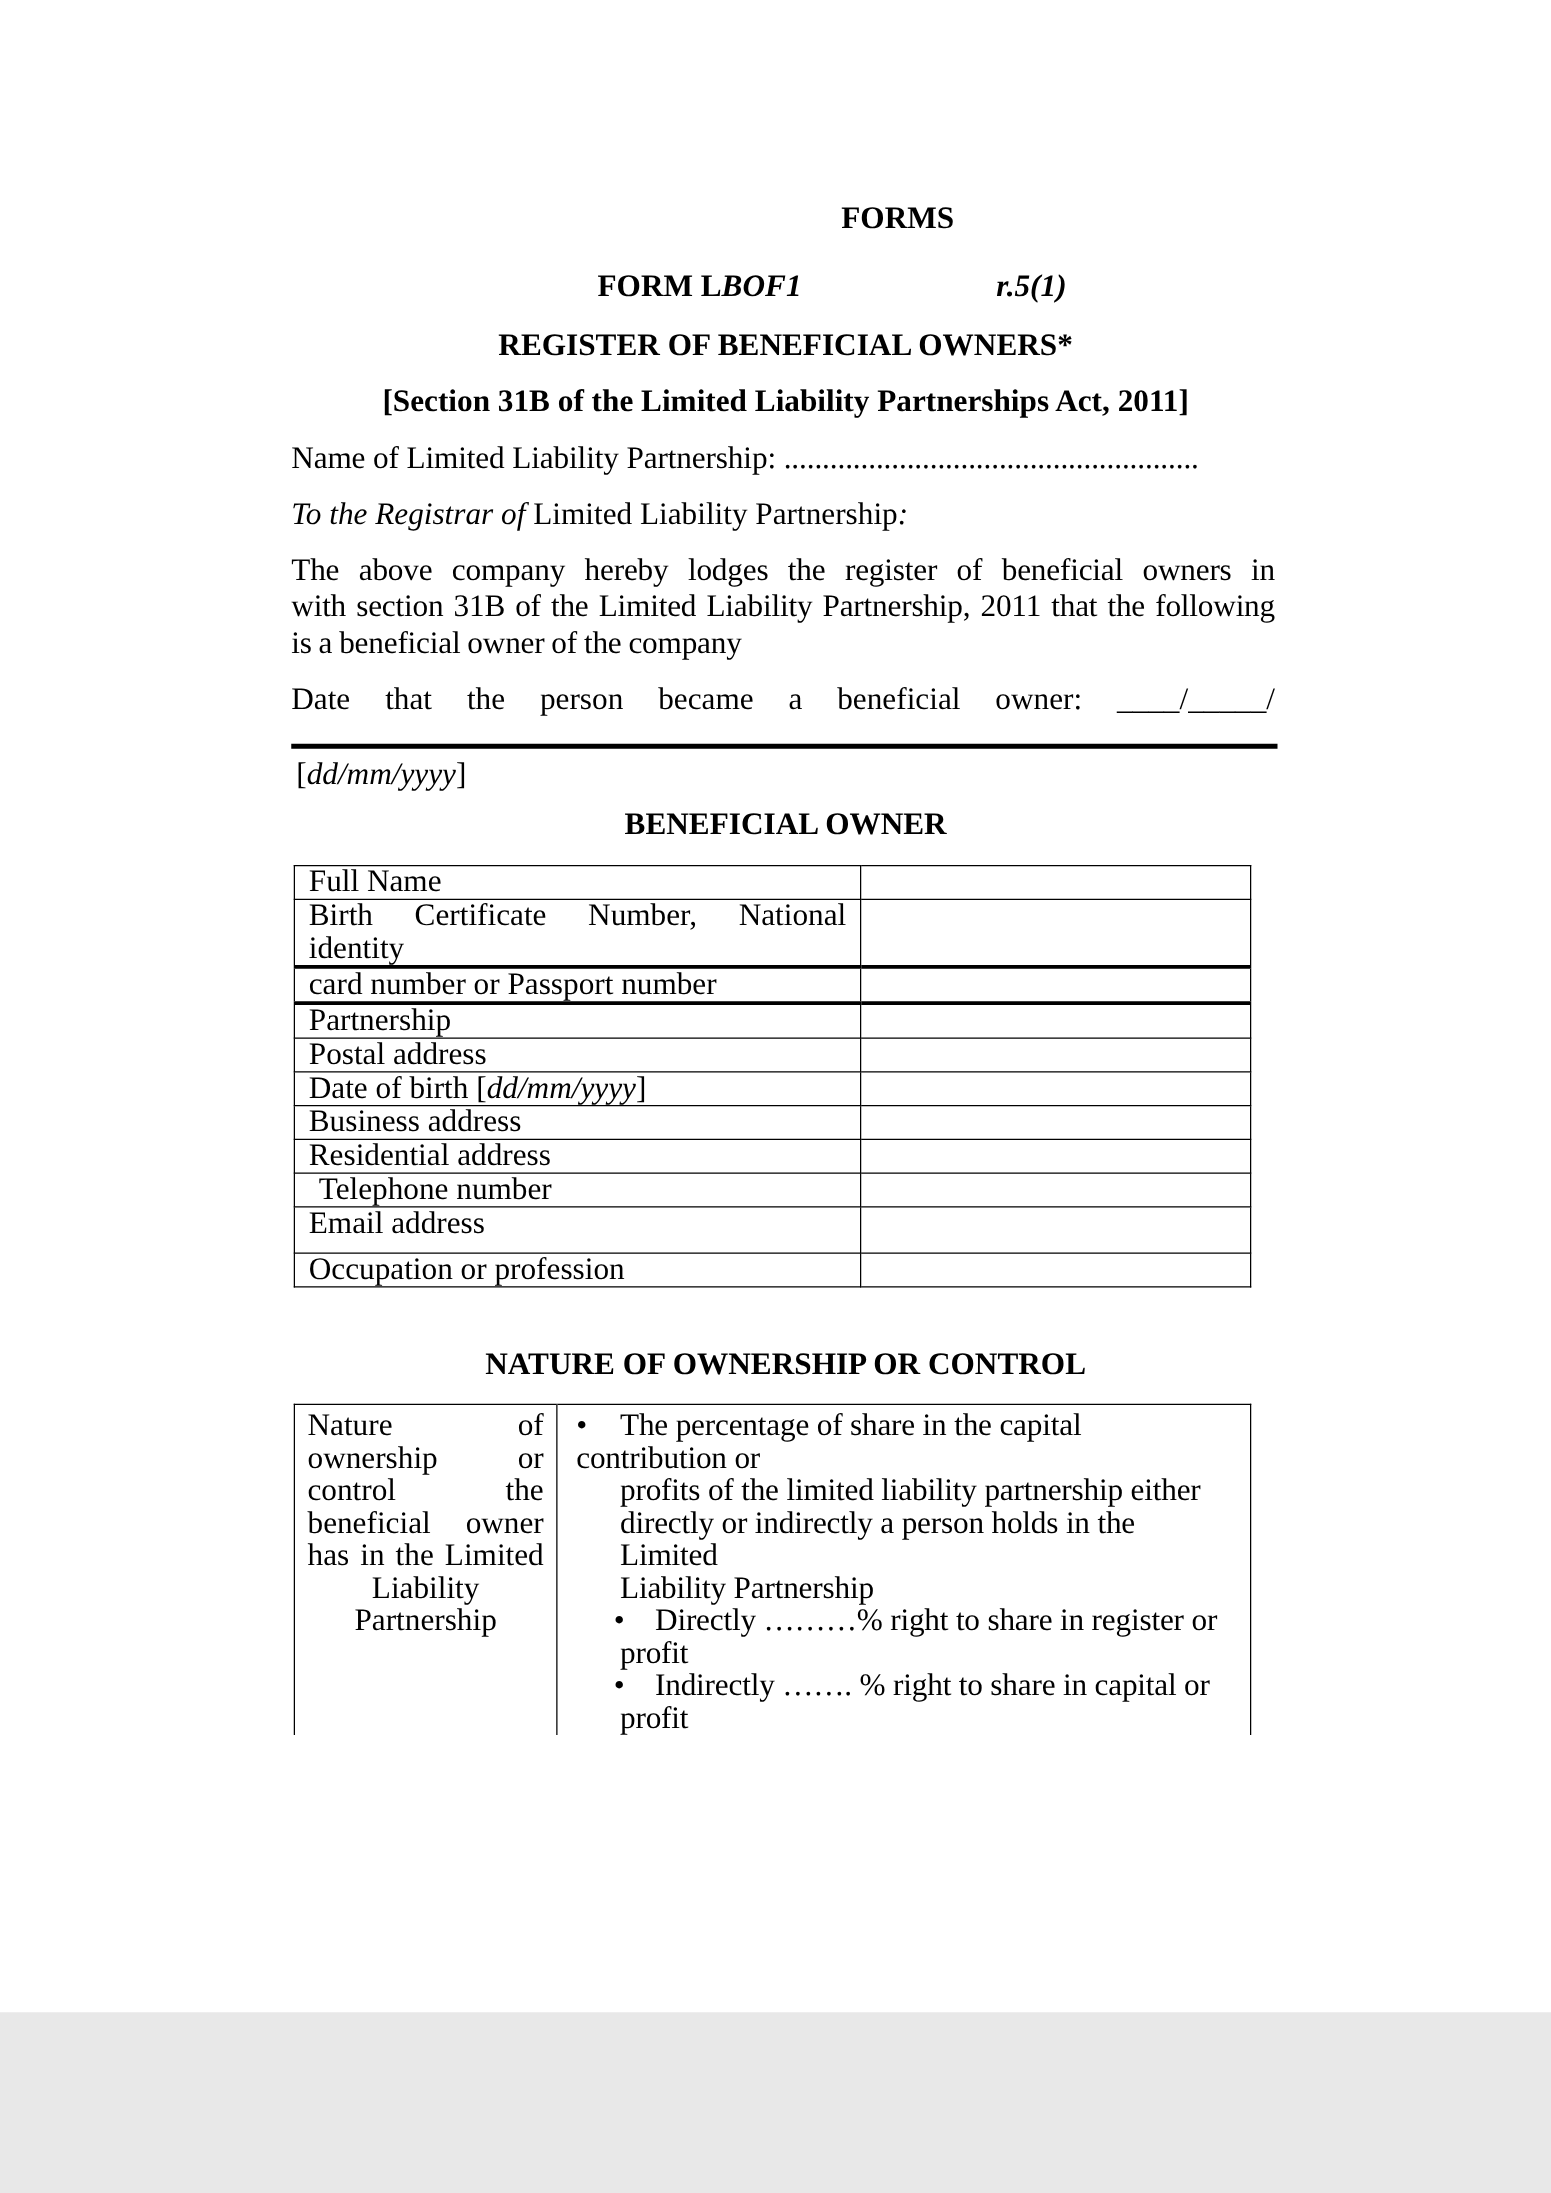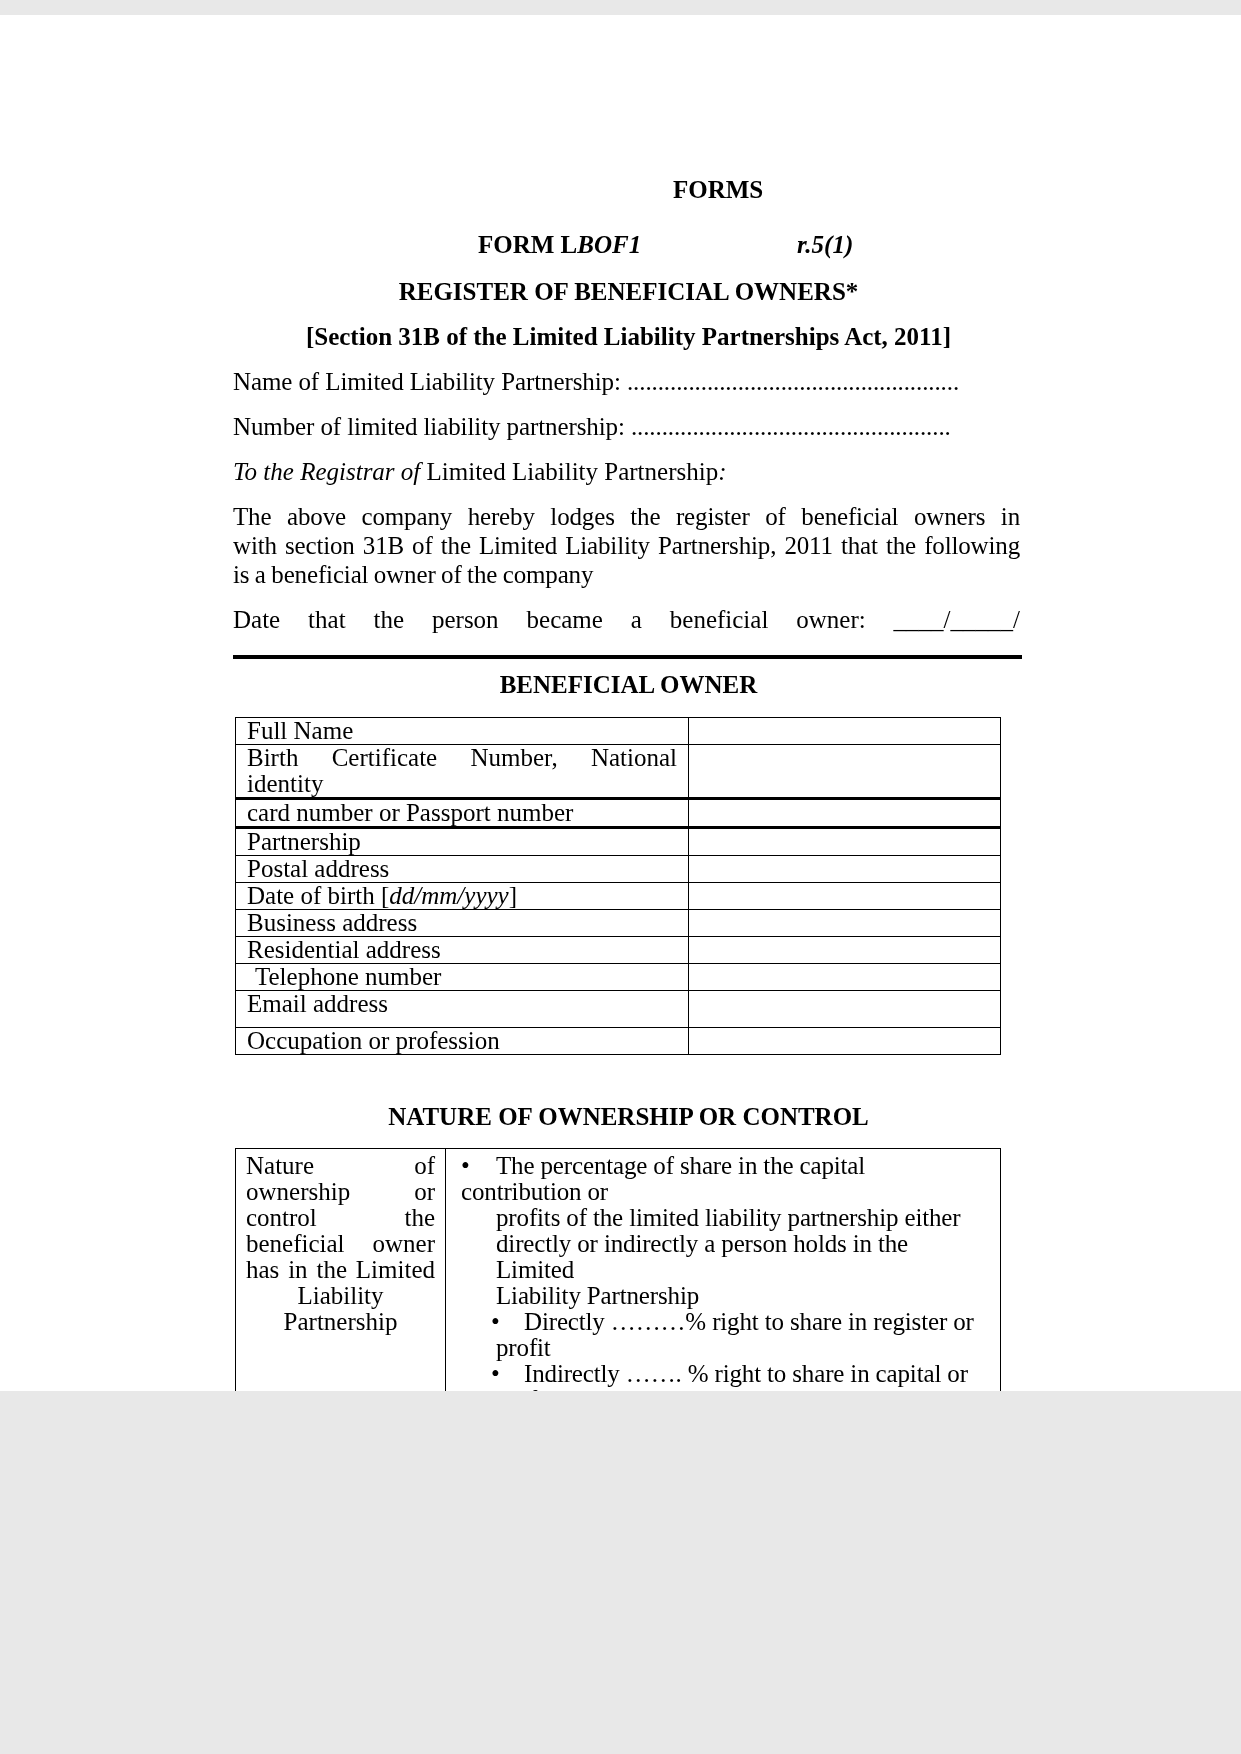--- a/index.html
+++ b/index.html
@@ -1,19 +1,19 @@
 <!DOCTYPE html>
 <html><head>
 <meta charset="utf-8">
 <style>
   html,body{margin:0;padding:0;background:#e8e8e8;}
   .page{
-    position:relative;width:1241px;height:1376px;background:#ffffff;color:#000;
+    position:relative;width:1241px;height:1610px;background:#ffffff;color:#000;
     font-family:"Liberation Serif","DejaVu Serif",serif;font-size:25px;line-height:29px;
-    overflow:hidden;margin:15px auto;
+    overflow:hidden;margin:0 auto;
   }
   .content{padding:160px 217px 0 233px;}
   b,.bold{font-weight:bold;}
   .it{font-style:italic;}
   .center{text-align:center;}
   .bold{font-weight:bold;}
 
   .h-forms{font-weight:bold;margin-left:440px;}
   .form-line{position:relative;height:29px;margin-top:26px;}
   .form-line .fl{position:absolute;left:245px;top:0;font-weight:bold;white-space:nowrap;}
@@ -72,34 +72,34 @@
       <span class="fl"><span>FORM L</span><span class="it">BOF1</span></span>
       <span class="fr">r.5(1)</span>
     </div>
 
     <div class="center bold m-register">REGISTER OF BENEFICIAL OWNERS*</div>
 
     <div class="center bold m-section">[Section 31B of the Limited Liability Partnerships Act, 2011]</div>
 
     <div class="m-name">Name of Limited Liability Partnership: ......................................................</div>
 
-    <div class="m-number">Number of limited liability partnership:  ....................................................</div>
 
     <div class="m-registrar"><span class="it">To the Registrar of</span><span> Limited Liability Partnership</span><span class="it">:</span></div>
 
     <div class="para">
       <div class="jline">The above company hereby lodges the register of beneficial owners in accordance</div>
       <div class="jline">with section 31B of the Limited Liability Partnership, 2011 that the following person</div>
       <div>is a beneficial owner of the company</div>
     </div>
 
     <div class="date-line">Date that the person became a beneficial owner: ____/_____/</div>
 
     <div class="date-rule"></div>
 
+    <div class="date-note"><span>[</span><span class="it">dd/mm/yyyy</span><span>]</span></div>
 
     <div class="center bold m-bo">BENEFICIAL OWNER</div>
 
     <table class="t1">
       <colgroup>
           <col style="width:453px">
           <col style="width:312px">
         </colgroup>
       <tbody>
         <tr>

